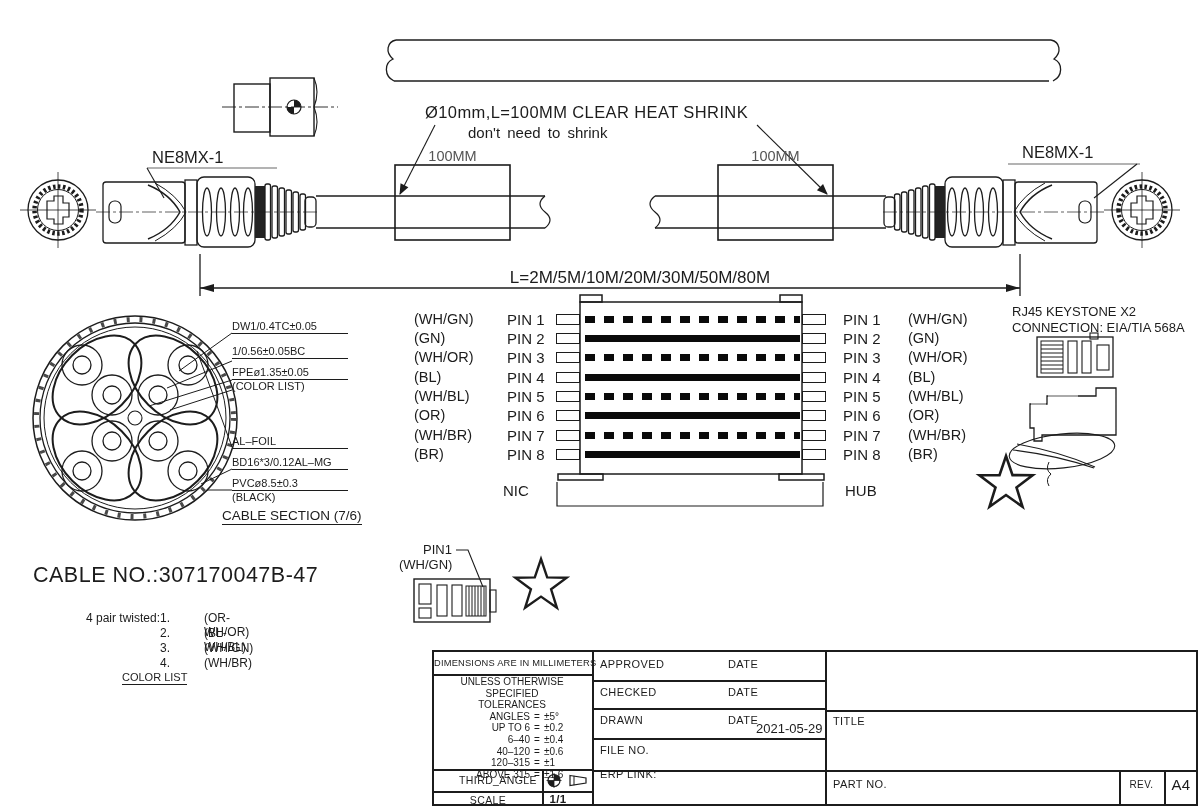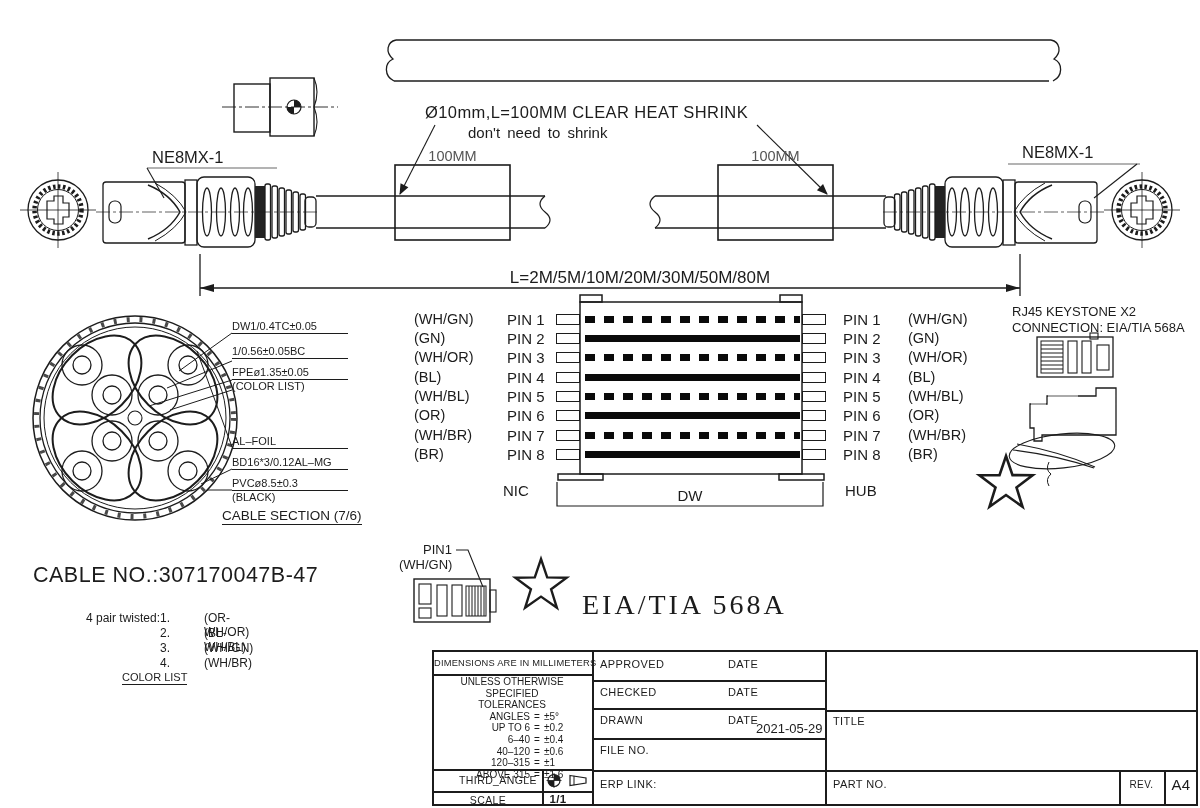--- a/index.html
+++ b/index.html
@@ -342,30 +342,28 @@
     <span class="wl">(BR)</span>
     <span class="wpl">PIN 8</span>
     <span class="stub l"></span>
     <span class="wire solid"></span>
     <span class="stub r"></span>
     <span class="wpr">PIN 8</span>
     <span class="wr">(BR)</span>
   </div>
 
   <div class="t" style="left:503px;top:482px;font-size:15px;">NIC</div>
-  <div class="t" style="left:557px;top:487px;width:266px;text-align:center;font-size:15px;">DW</div>
   <div class="t" style="left:845px;top:482px;font-size:15px;">HUB</div>
 
   <div class="t" style="left:1012px;top:304px;font-size:13px;">RJ45 KEYSTONE X2</div>
   <div class="t" style="left:1012px;top:320px;font-size:13px;">CONNECTION: EIA/TIA 568A</div>
 
   <div class="t" style="left:423px;top:542px;font-size:13px;">PIN1</div>
   <div class="t" style="left:399px;top:557px;font-size:13px;">(WH/GN)</div>
 
-  <div class="t" style="left:582px;top:589px;font-size:28px;letter-spacing:3px;font-family:'Liberation Serif',serif;">EIA/TIA 568A</div>
 
   <div id="tb">
     <div class="vl" style="left:158px;top:0;height:152px;"></div>
     <div class="vl" style="left:391px;top:0;height:152px;"></div>
     <div class="hl" style="left:0;top:22px;width:158px;"></div>
     <div class="hl" style="left:0;top:117px;width:158px;"></div>
     <div class="hl" style="left:0;top:139px;width:158px;"></div>
     <div class="vl" style="left:108px;top:117px;height:35px;"></div>
     <div class="hl" style="left:158px;top:28px;width:233px;"></div>
     <div class="hl" style="left:158px;top:56px;width:233px;"></div>
@@ -426,21 +424,21 @@
     <div class="lab" style="left:108px;top:141px;width:32px;text-align:center;font-size:11.5px;font-weight:600;">1/1</div>
 
     <div class="lab" style="left:166px;top:6px;">APPROVED</div>
     <div class="lab" style="left:294px;top:6px;">DATE</div>
     <div class="lab" style="left:166px;top:34px;">CHECKED</div>
     <div class="lab" style="left:294px;top:34px;">DATE</div>
     <div class="lab" style="left:166px;top:62px;">DRAWN</div>
     <div class="lab" style="left:294px;top:62px;">DATE</div>
     <div class="lab" style="left:322px;top:69px;font-size:13px;letter-spacing:0;">2021-05-29</div>
     <div class="lab" style="left:166px;top:92px;">FILE NO.</div>
-    <div class="lab" style="left:166px;top:126px;">ERP LINK:</div>
+    <div class="lab" style="left:166px;top:116px;">ERP LINK:</div>
 
     <div class="lab" style="left:399px;top:63px;">TITLE</div>
     <div class="lab" style="left:399px;top:126px;">PART NO.</div>
     <div class="lab" style="left:685px;top:127px;width:45px;text-align:center;font-size:10px;">REV.</div>
     <div class="lab" style="left:730px;top:124px;width:34px;text-align:center;font-size:15px;">A4</div>
   </div>
 
 </div>
 
 </body></html>

